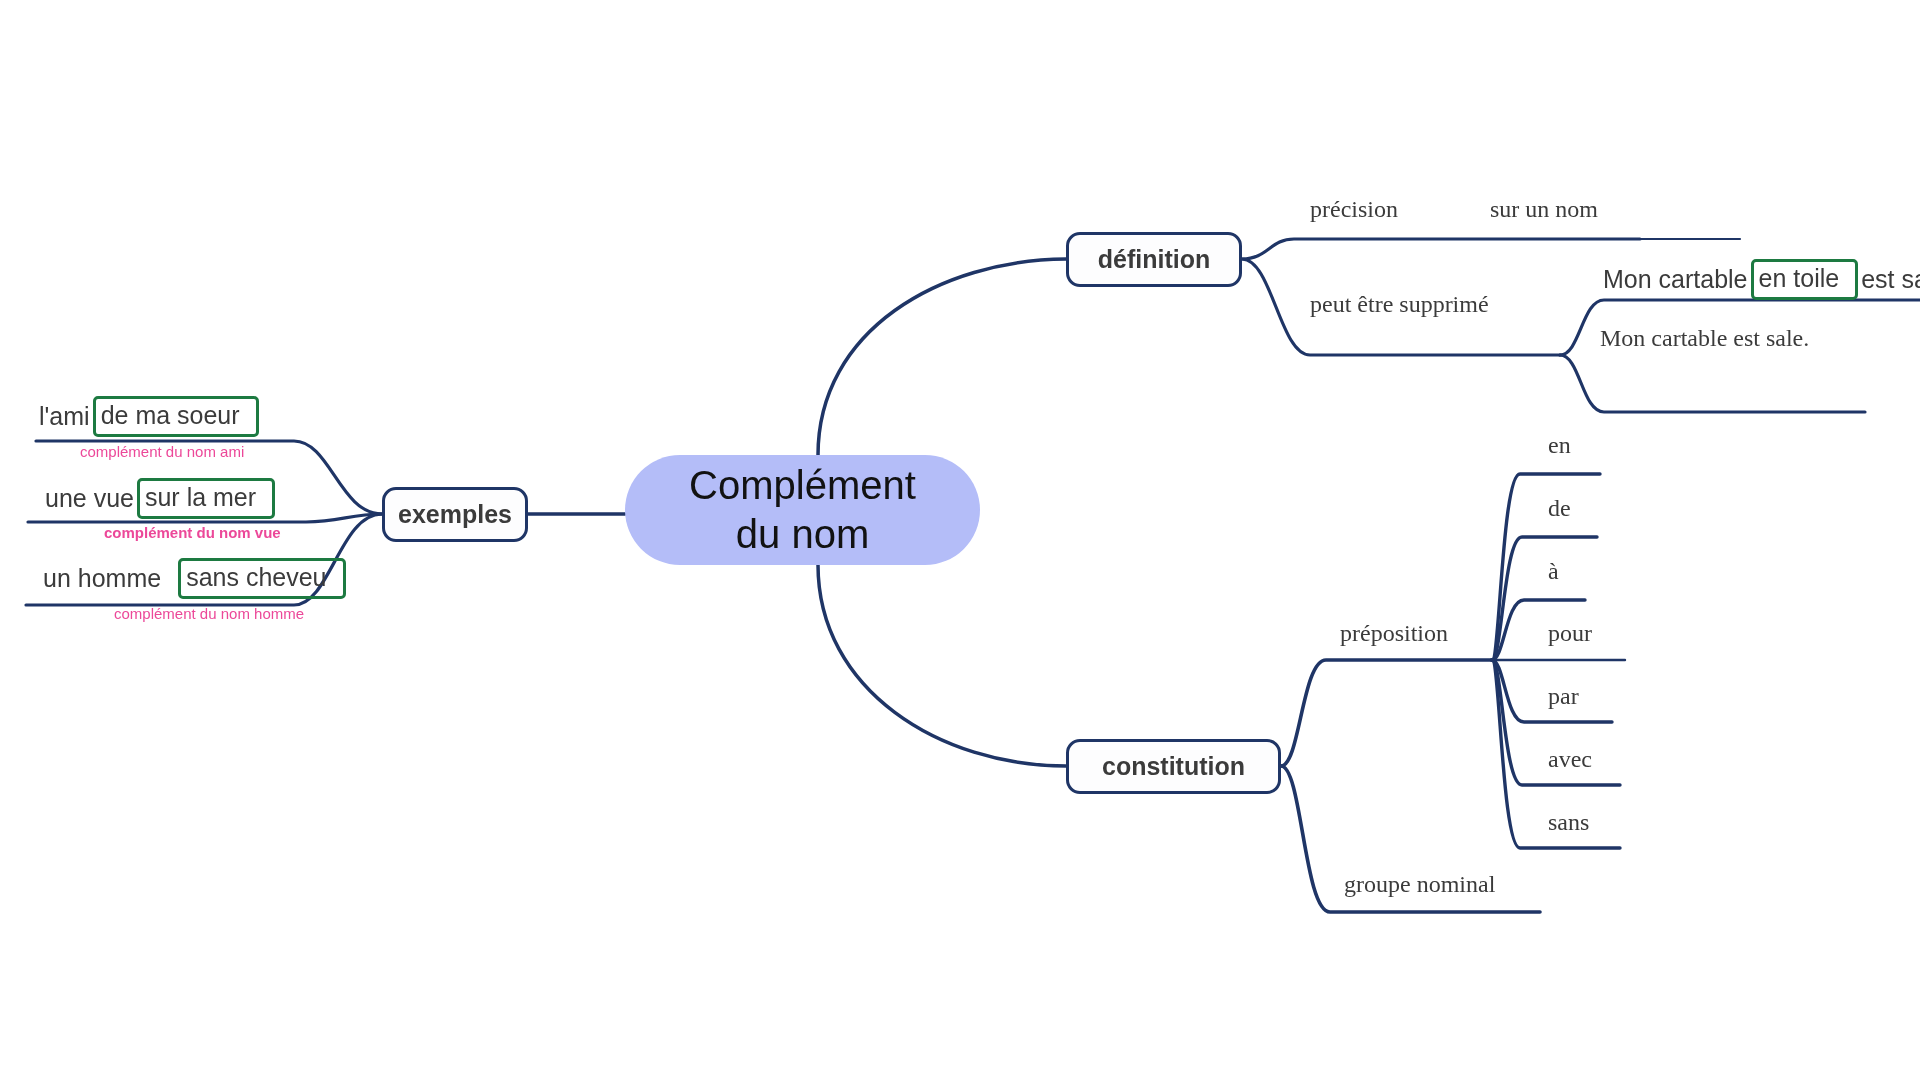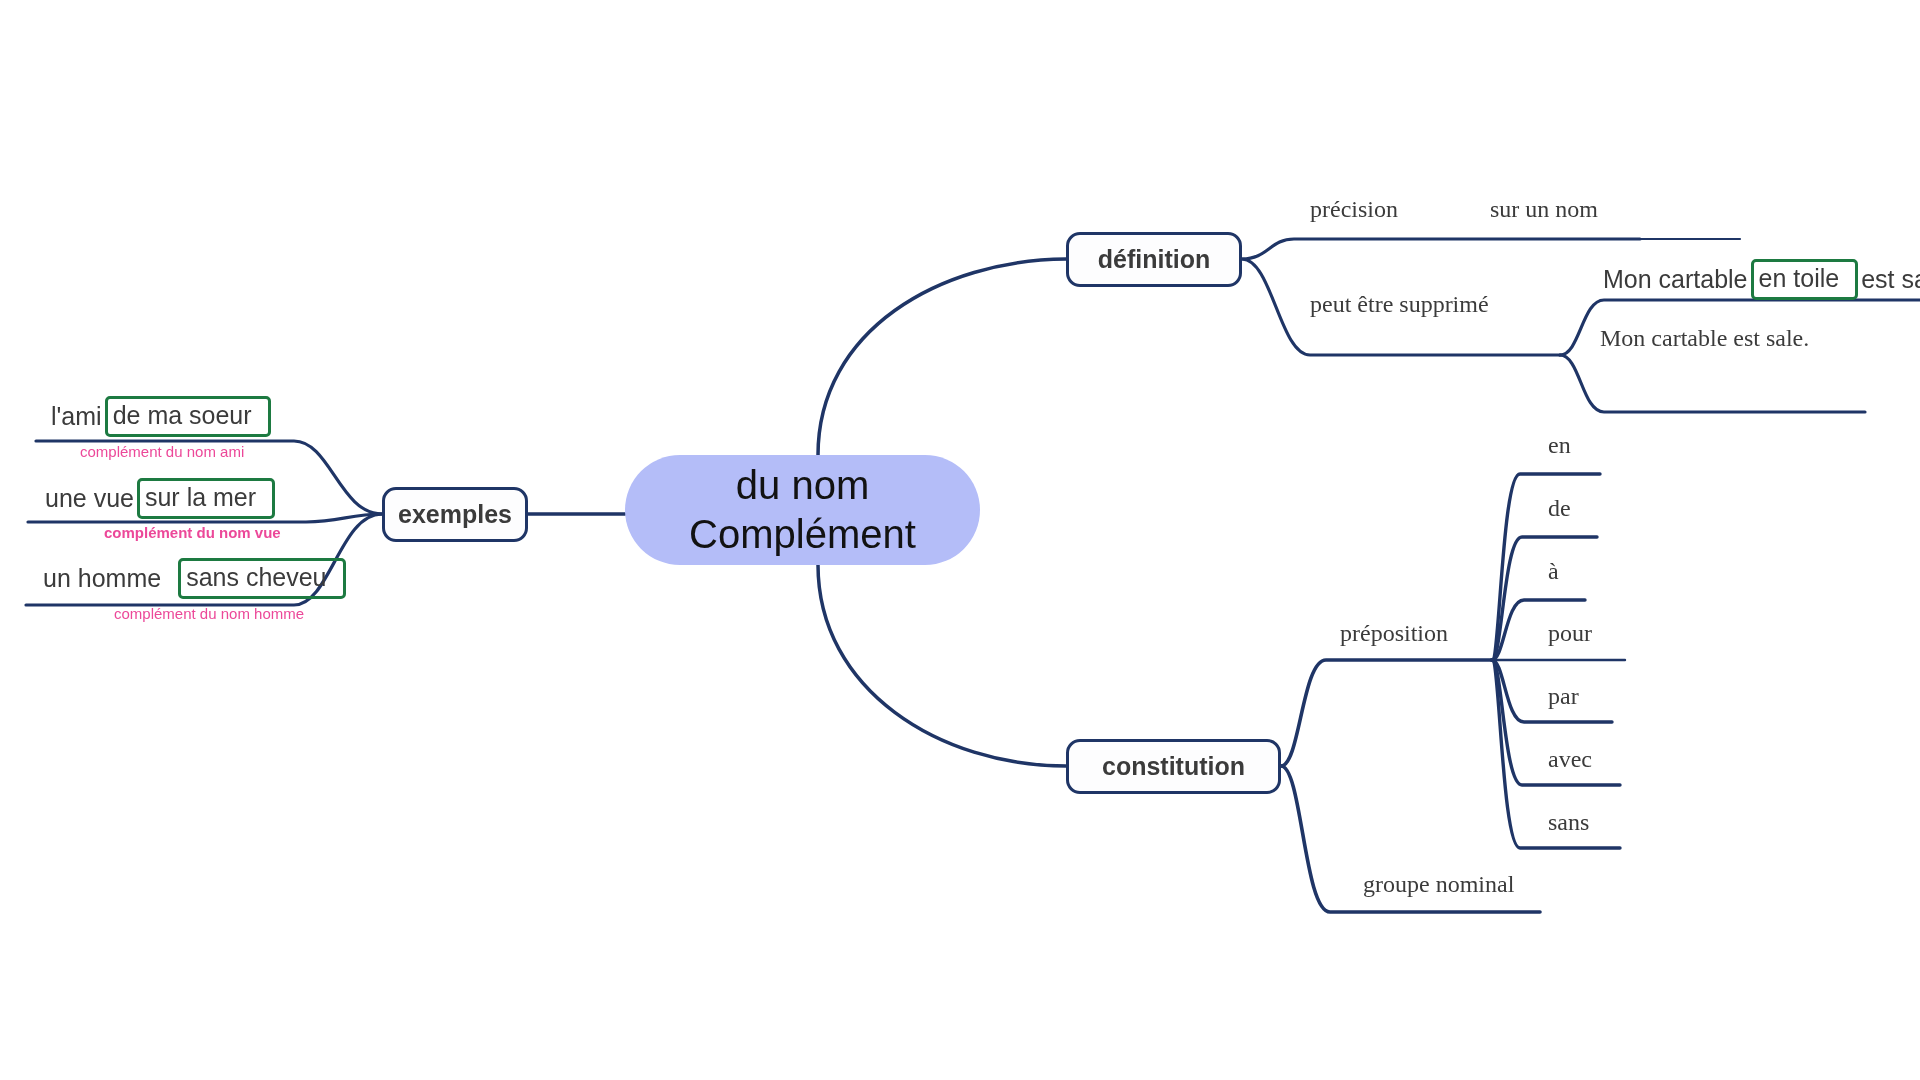--- a/index.html
+++ b/index.html
@@ -128,38 +128,38 @@
       <path d="M 1492 660 C 1504 660, 1506 600, 1524 600 L 1585 600" stroke-width="3.4"></path>
       <path d="M 1492 660 L 1625 660" stroke-width="2.4"></path>
       <path d="M 1492 660 C 1504 660, 1506 722, 1524 722 L 1612 722" stroke-width="3.4"></path>
       <path d="M 1492 660 C 1502 660, 1504 785, 1522 785 L 1620 785" stroke-width="3.4"></path>
       <path d="M 1492 660 C 1500 660, 1502 848, 1520 848 L 1620 848" stroke-width="3.4"></path>
     </g>
   </svg>
 
   <div class="root-node">
     <div>
+      <div>Complément</div>
       <div>du nom</div>
-      <div>Complément</div>
     </div>
   </div>
 
   <div class="topic-box" id="topic-exemples">
     <span>exemples</span>
   </div>
 
   <div class="topic-box" id="topic-definition">
     <span>définition</span>
   </div>
 
   <div class="topic-box" id="topic-constitution">
     <span>constitution</span>
   </div>
 
-  <div class="sentence" style="left:48px; top:396px;">
+  <div class="sentence" style="left:36px; top:396px;">
     <span class="plain">l'ami</span>
     <span class="green-box">de ma soeur</span>
   </div>
   <div class="subnote" style="left:80px; top:443px;">complément du nom ami</div>
 
   <div class="sentence" style="left:42px; top:478px;">
     <span class="plain">une vue</span>
     <span class="green-box">sur la mer</span>
   </div>
   <div class="subnote" style="left:104px; top:524px;font-weight:bold;">complément du nom vue</div>
@@ -179,21 +179,21 @@
   <div class="sentence" style="left:1600px; top:259px;">
     <span class="plain">Mon cartable</span>
     <span class="green-box">en toile</span>
     <span class="plain">est sale.</span>
   </div>
 
   <div class="lbl" style="left:1600px; top:325px;">Mon cartable est sale.</div>
 
   <div class="lbl" style="left:1340px; top:620px;">préposition</div>
 
-  <div class="lbl" style="left:1344px; top:871px;margin-left:19px;">groupe nominal</div>
+  <div class="lbl" style="left:1344px; top:871px;">groupe nominal</div>
 
   <div class="lbl" style="left:1548px; top:432px;">en</div>
   <div class="lbl" style="left:1548px; top:495px;">de</div>
   <div class="lbl" style="left:1548px; top:558px;">à</div>
   <div class="lbl" style="left:1548px; top:620px;">pour</div>
   <div class="lbl" style="left:1548px; top:683px;">par</div>
   <div class="lbl" style="left:1548px; top:746px;">avec</div>
   <div class="lbl" style="left:1548px; top:809px;">sans</div>
 
 </div>

